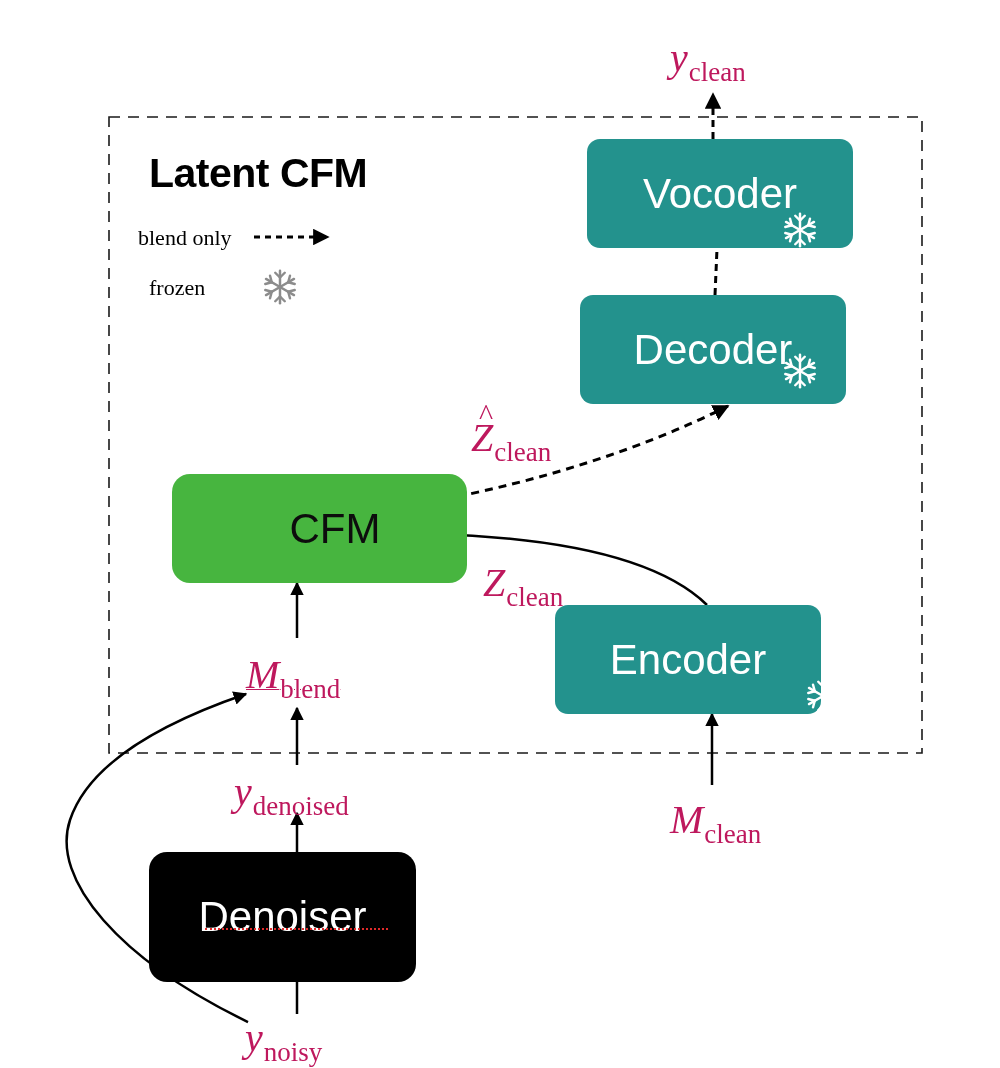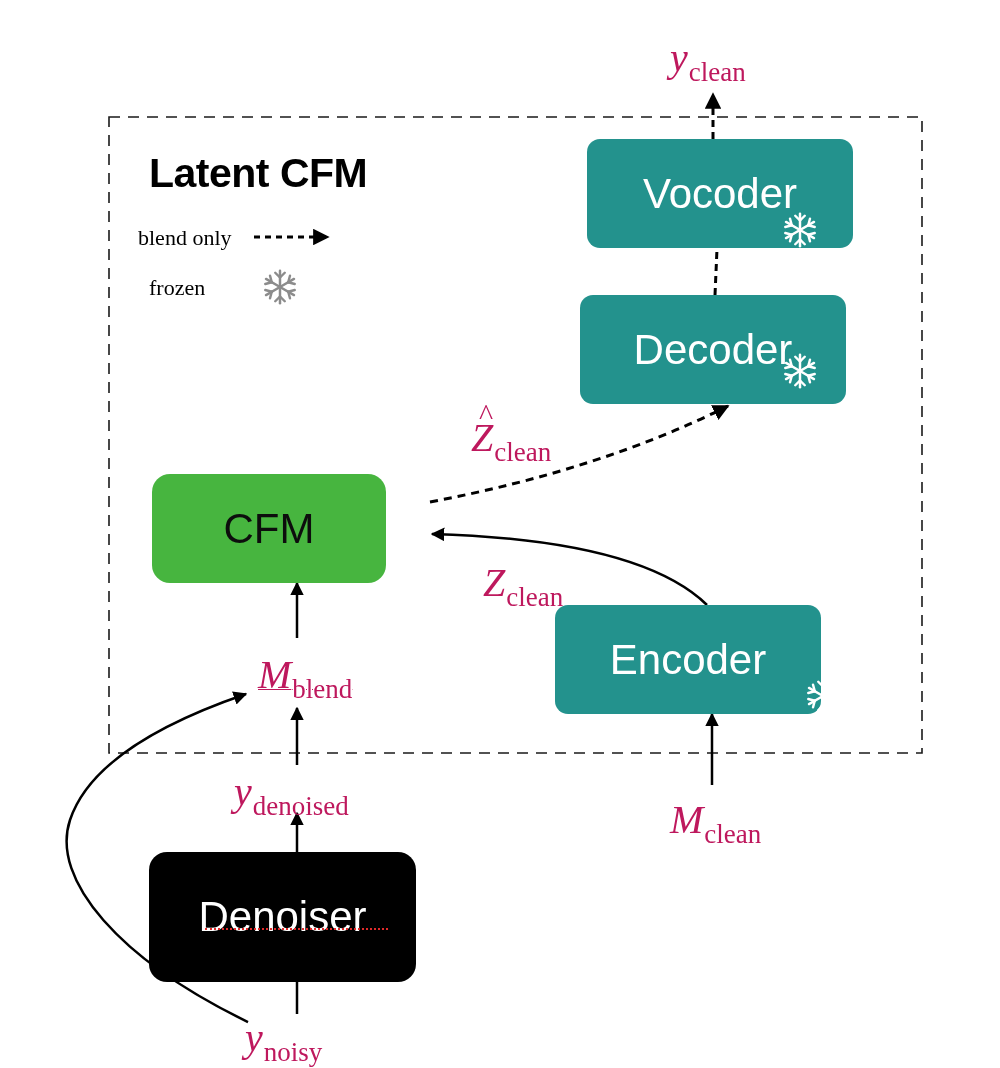--- a/index.html
+++ b/index.html
@@ -132,39 +132,39 @@
   <g stroke="#ffffff" stroke-width="2.6" fill="none" stroke-linecap="round">
     <use href="#arm2"></use>
       <use href="#arm2" transform="rotate(60)"></use>
       <use href="#arm2" transform="rotate(120)"></use>
       <use href="#arm2" transform="rotate(180)"></use>
       <use href="#arm2" transform="rotate(240)"></use>
       <use href="#arm2" transform="rotate(300)"></use>
   </g>
 </svg>
 
-<div class="box green" style="left:152px; top:474px; width:234px; height:109px;">
+<div class="box green" style="left:172px; top:474px; width:264px; height:109px;padding-left:31px;">
   <span class="box-label" style="font-size:42px;">CFM</span>
 </div>
 
 <div class="box black" style="left:149px; top:852px; width:267px; height:130px;">
   <span class="box-label" style="font-size:42px;">Denoiser</span>
 </div>
 <div class="squiggle"></div>
 
 <div class="math" style="left:670px; top:38px;">
   <span class="main">y</span><span class="sub">clean</span>
 </div>
 <div class="math" style="left:471px; top:418px;">
   <span class="main hat">Z</span><span class="sub">clean</span>
 </div>
 <div class="math" style="left:483px; top:563px;">
   <span class="main">Z</span><span class="sub">clean</span>
 </div>
-<div class="math" style="left:258px; top:655px;text-decoration:underline;">
+<div class="math" style="left:246px; top:655px;text-decoration:underline;">
   <span class="main">M</span><span class="sub">blend</span>
 </div>
 <div class="math" style="left:234px; top:772px;">
   <span class="main">y</span><span class="sub">denoised</span>
 </div>
 <div class="math" style="left:670px; top:800px;">
   <span class="main">M</span><span class="sub">clean</span>
 </div>
 <div class="math" style="left:245px; top:1018px;">
   <span class="main">y</span><span class="sub">noisy</span>

